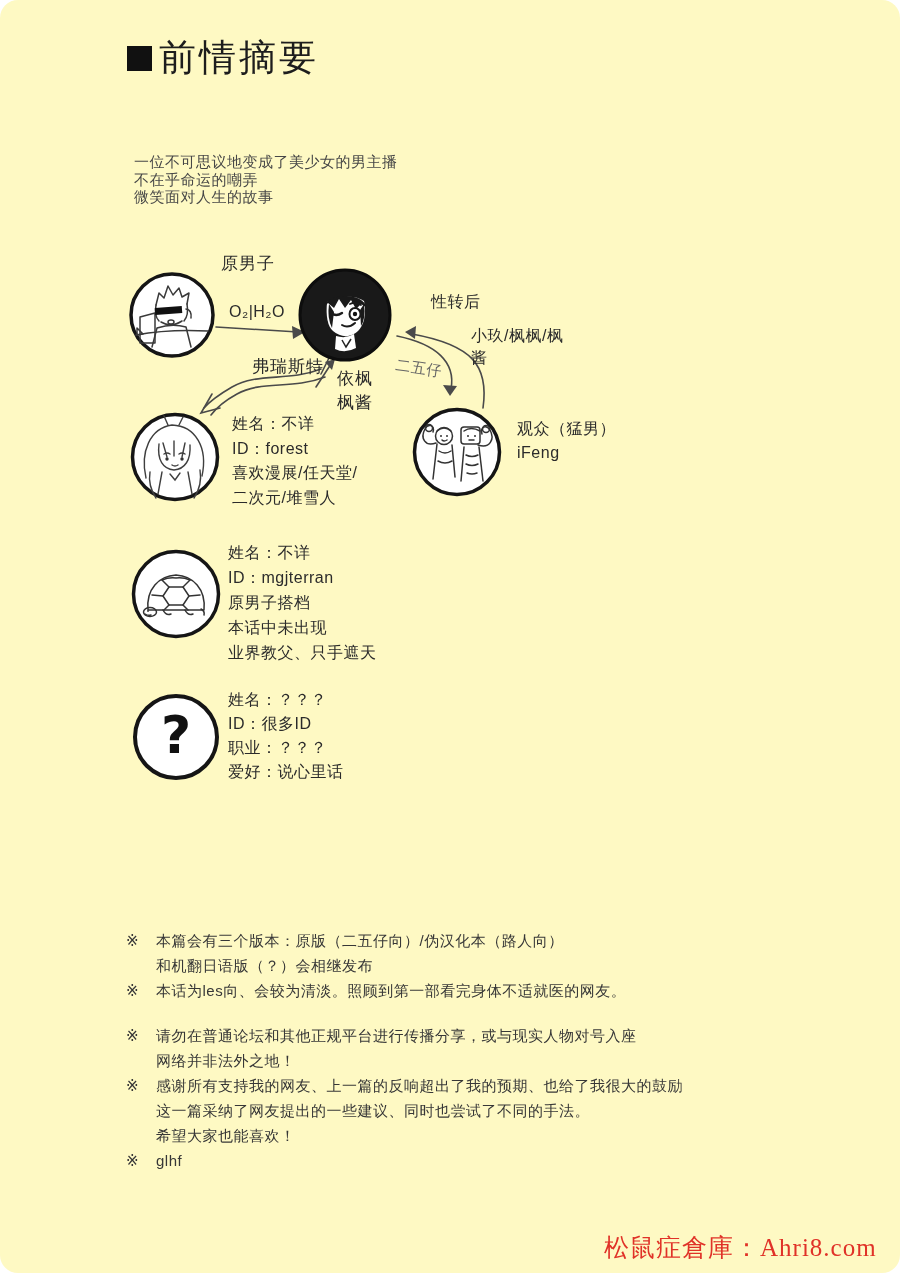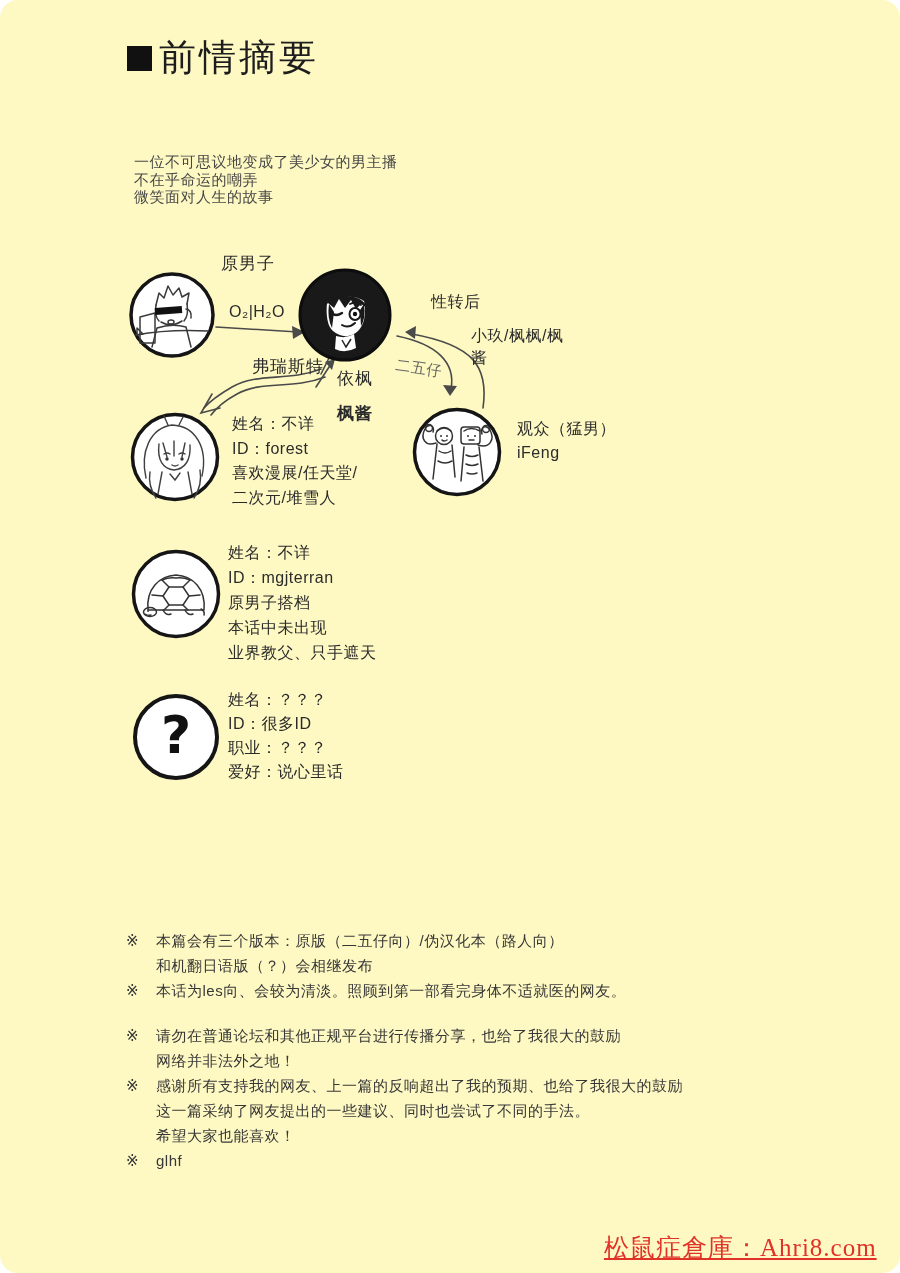--- a/index.html
+++ b/index.html
@@ -25,21 +25,21 @@
   
   .notes{left:126px;top:928px;width:680px;font-size:15px;color:#373737;letter-spacing:0.5px;}
   .note-group{display:flex;gap:12px;align-items:flex-start;}
   .note-group.gap-before{margin-top:20px;}
   .note-marker{width:18px;line-height:25px;flex:0 0 18px;}
   .note-lines{flex:1;}
   .note-lines div{line-height:25px;white-space:nowrap;}
   
   .watermark{
     left:604px;top:1231px;font-family:"Liberation Serif","DejaVu Serif",serif;
-    font-size:25px;letter-spacing:1px;white-space:nowrap;text-decoration:underline;
+    font-size:25px;letter-spacing:1px;white-space:nowrap;
   }
   svg{display:block;}
 </style>
 </head>
 <body>
 
 <div class="page">
 
   <div class="abs title-row">
     <span class="title-square"></span>
@@ -120,21 +120,21 @@
   </div>
 
   <div class="abs dsmall" style="left:431px;top:252px;margin-top:40px;">性转后</div>
 
 
   <div class="abs dsmall" style="left:471px;top:326px;">小玖/枫枫/枫</div>
   <div class="abs dsmall" style="left:471px;top:348px;">酱</div>
 
   <div class="abs dlabel" style="left:252px;top:355px;">弗瑞斯特</div>
   <div class="abs dlabel" style="left:337px;top:367px;">依枫</div>
-  <div class="abs dlabel" style="left:337px;top:402px;font-weight:bold;">枫酱</div>
+  <div class="abs dlabel" style="left:337px;top:391px;">枫酱</div>
   <div class="abs dsmall rot" style="left:397px;top:356px;font-size:15px;">二五仔</div>
 
   <div class="abs avatar" style="left:130px;top:412px;">
     <svg width="90" height="90" viewBox="0 0 90 90">
       <circle cx="45" cy="45" r="42.5" fill="#fff" stroke="#151515" stroke-width="3.5"></circle>
       <g fill="none" stroke="#3f3f3f" stroke-width="1.4" stroke-linecap="round">
         <path d="M16 66 C10 40 20 16 42 13 C66 14 78 36 72 64"></path>
         <path d="M38 13 L34 4"></path>
         <path d="M49 13 L53 5"></path>
         <path d="M29 32 C27 48 33 57 44 58 C55 57 61 48 60 33"></path>
@@ -254,21 +254,21 @@
     <div class="note-group">
       <span class="note-marker">※</span>
       <div class="note-lines">
         <div>本话为les向、会较为清淡。照顾到第一部看完身体不适就医的网友。</div>
       </div>
     </div>
 
     <div class="note-group gap-before">
       <span class="note-marker">※</span>
       <div class="note-lines">
-        <div>请勿在普通论坛和其他正规平台进行传播分享，也给了我很大的鼓励</div>
+        <div>请勿在普通论坛和其他正规平台进行传播分享，或与现实人物对号入座</div>
         <div>网络并非法外之地！</div>
       </div>
     </div>
 
     <div class="note-group">
       <span class="note-marker">※</span>
       <div class="note-lines">
         <div>感谢所有支持我的网友、上一篇的反响超出了我的预期、也给了我很大的鼓励</div>
         <div>这一篇采纳了网友提出的一些建议、同时也尝试了不同的手法。</div>
         <div>希望大家也能喜欢！</div>

